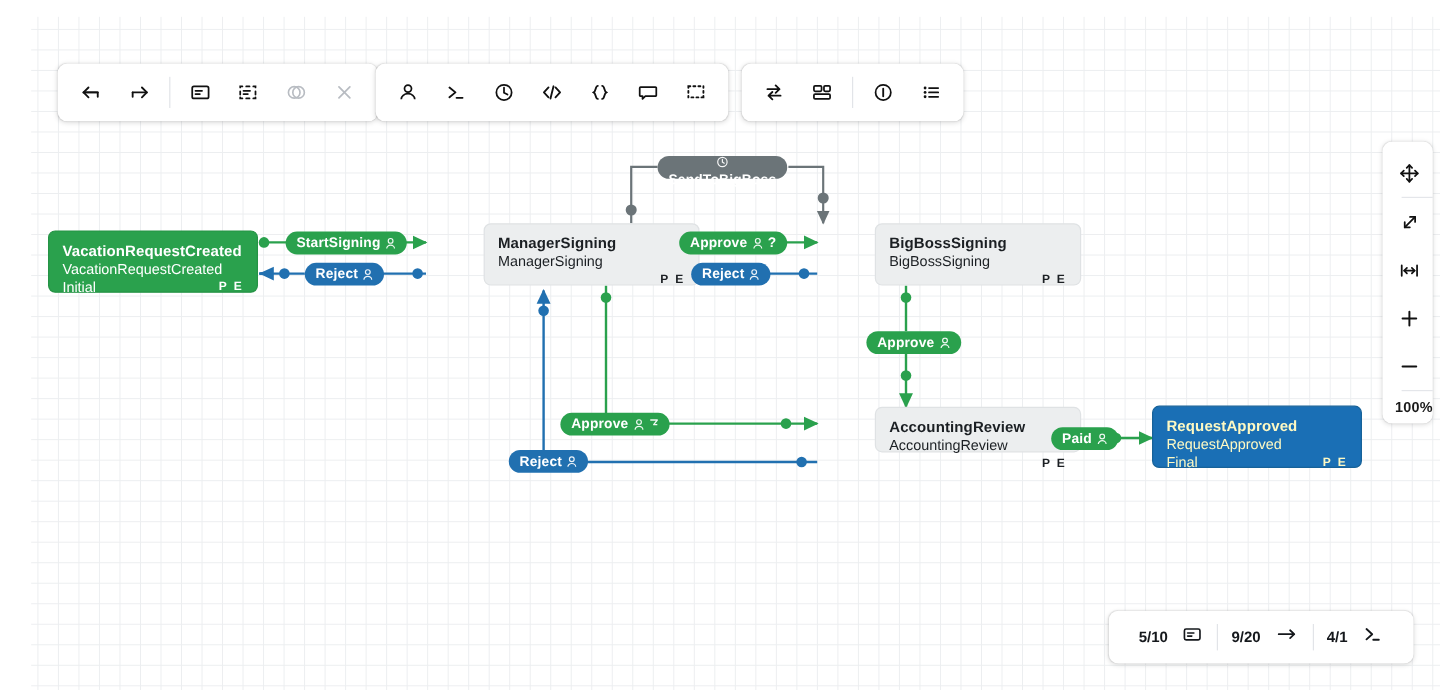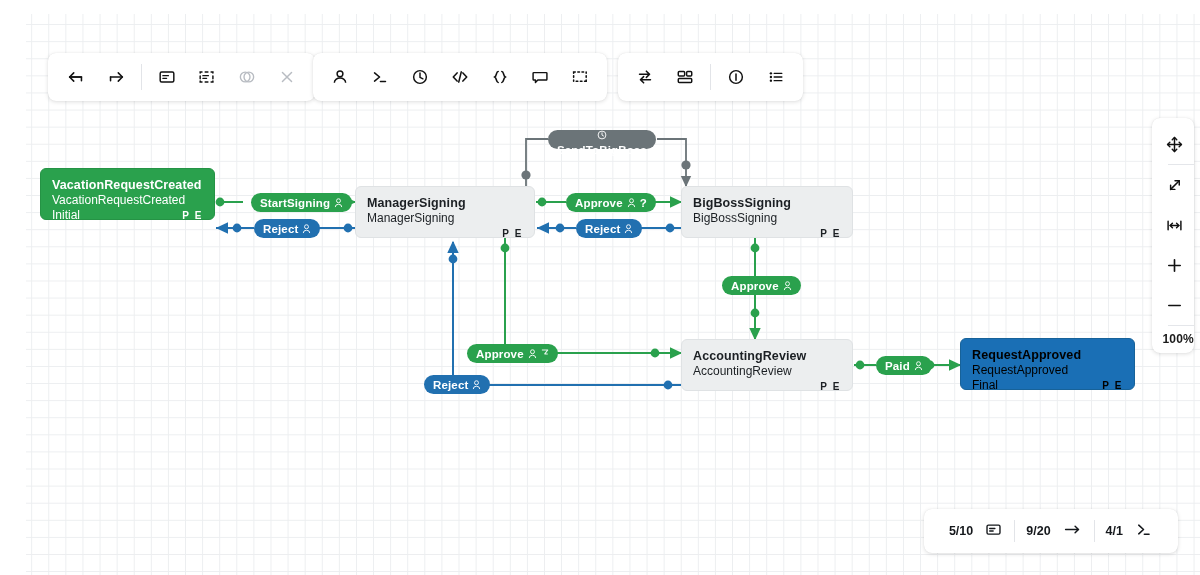--- a/index.html
+++ b/index.html
@@ -97,22 +97,22 @@
     z-index: 8;
   }
   .node .n-title { font-size: 12.5px; font-weight: 700; line-height:15px; letter-spacing:.1px; }
   .node .n-sub   { font-size: 12px; font-weight: 400; line-height:15px; }
   .node .n-foot  { display:flex; align-items:flex-end; justify-content:space-between;
                    font-size: 12px; line-height:15px; }
   .node .n-state { font-weight: 400; }
   .node .n-pe    { font-size: 10px; font-weight: 700; letter-spacing: 1.6px; }
 
   .node.state-green { background:#2aa14d; color:#ffffff; border:1px solid #259345; }
-  .node.state-blue  { background:#1a6fb5; color:#000000; border:1px solid #176299; }
-  .node.activity    { background:#eceeef; color:#1b1f23; border:1px solid #dfe2e4; }
+  .node.state-blue  { background:#1a6fb5; color:#fef9c3; border:1px solid #176299; }
+  .node.activity    { background:#eceeef; color:#1b1f23; border:1px solid #dfe2e4;margin-left:48px; }
 
   
   .elabel {
     position:absolute;
     height: 19px;
     display:flex; align-items:center; gap:4px;
     padding: 0 9px;
     border-radius: 10px;
     font-size: 11.5px;
     font-weight: 700;
@@ -191,21 +191,21 @@
     <circle cx="453" cy="259" r="4.4" fill="#2170b0"></circle>
 
     <line x1="854" y1="365" x2="876" y2="365" stroke="#2aa14d" stroke-width="2"></line>
     <circle cx="860" cy="365" r="4.4" fill="#2aa14d"></circle>
     <line x1="925" y1="365" x2="960" y2="365" stroke="#2aa14d" stroke-width="2" marker-end="url(#ag)"></line>
     <circle cx="930" cy="365" r="4.4" fill="#2aa14d"></circle>
   </svg>
 
   <div id="graph">
 
-    <div class="node state-green" style="left:40px;top:168px;width:175px;height:52px;">
+    <div class="node state-green" style="left:40px;top:192px;width:175px;height:52px;">
       <div class="n-title">VacationRequestCreated</div>
       <div class="n-sub">VacationRequestCreated</div>
       <div class="n-foot">
         <span class="n-state">Initial</span>
         <span class="n-pe">P E</span>
       </div>
     </div>
 
     <div class="node activity" style="left:355px;top:186px;width:180px;height:52px;">
       <div class="n-title">ManagerSigning</div>
@@ -218,39 +218,39 @@
 
     <div class="node activity" style="left:681px;top:186px;width:172px;height:52px;">
       <div class="n-title">BigBossSigning</div>
       <div class="n-sub">BigBossSigning</div>
       <div class="n-foot">
         <span class="n-state"></span>
         <span class="n-pe">P E</span>
       </div>
     </div>
 
-    <div class="node activity" style="left:681px;top:339px;width:172px;height:52px;">
+    <div class="node activity" style="left:681px;top:339px;width:172px;height:38px;">
       <div class="n-title">AccountingReview</div>
       <div class="n-sub">AccountingReview</div>
       <div class="n-foot">
         <span class="n-state"></span>
         <span class="n-pe">P E</span>
       </div>
     </div>
 
     <div class="node state-blue" style="left:960px;top:338px;width:175px;height:52px;">
       <div class="n-title">RequestApproved</div>
       <div class="n-sub">RequestApproved</div>
       <div class="n-foot">
         <span class="n-state">Final</span>
         <span class="n-pe">P E</span>
       </div>
     </div>
 
-    <div class="elabel green" style="left:251px;top:193px;text-align:center;">
+    <div class="elabel green" style="left:238px;top:193px;text-align:center;">
       <span>StartSigning</span>
       <span class="lic">
           <svg width="9" height="10" viewBox="0 0 10 11">
             <circle cx="5" cy="3" r="2.2" fill="none" stroke="#fff" stroke-width="1.1"></circle>
             <path d="M1.4,10 a3.6,3.1 0 0 1 7.2,0" fill="none" stroke="#fff" stroke-width="1.1"></path>
           </svg>
         </span>
     </div>
 
     <div class="elabel blue" style="left:254px;top:219px;">

